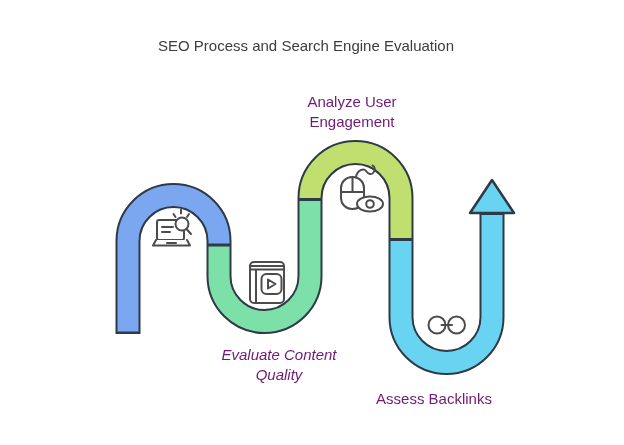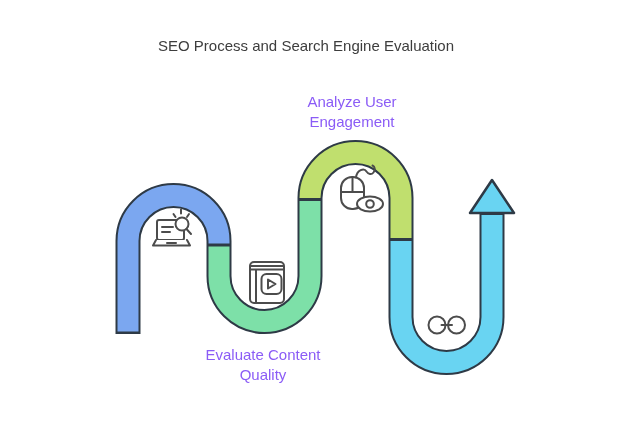--- a/index.html
+++ b/index.html
@@ -8,39 +8,40 @@
     font-family:"Liberation Sans", sans-serif; overflow:hidden;border-radius:29px;
   }
   .title {
     position:absolute; transform:translateX(-50%);
     left:306px; top:37px;
     font-size:15px; color:#3d3d3d; white-space:nowrap;
   }
   .step-label {
     position:absolute; transform:translateX(-50%);
     text-align:center; font-size:15px; line-height:19.5px;
-    color:#8b5cf6; white-space:pre-line;
+    color:#701a75; white-space:pre-line;
   }
   .lbl-crawl    { left:173px; top:139px; }
   .lbl-analyze  { left:352px; top:92px;  }
-  .lbl-evaluate { left:263px; top:345px; }
+  .lbl-evaluate { left:279px; top:345px;font-style:italic; }
   .lbl-assess   { left:434px; top:389px; }
   svg.flow { position:absolute; left:0; top:0; }
 </style>
 </head>
 <body>
 
 <div class="canvas">
 
   <div class="title">SEO Process and Search Engine Evaluation</div>
 
   <div class="step-label lbl-analyze">Analyze User
 Engagement</div>
   <div class="step-label lbl-evaluate">Evaluate Content
 Quality</div>
+  <div class="step-label lbl-assess">Assess Backlinks</div>
 
   <svg class="flow" width="624" height="445" viewBox="0 0 624 445">
 
     <path d="M128 334 L128 241 A45.5 45.5 0 0 1 219 241 L219 276 A45.5 45.5 0 0 0 310 276 L310 198 A45.5 45.5 0 0 1 401 198 L401 317 A45.5 45.5 0 0 0 492 317 L492 213" fill="none" stroke-width="25" stroke="#2e3a46"></path>
 
     <path d="M470 213 L492 180 L514 213 Z" stroke-width="2.5" stroke-linejoin="round" fill="#69d4f2" stroke="#2e3a46"></path>
 
     <path d="M128 331.5 L128 241 A45.5 45.5 0 0 1 219 241 L219 243.5" fill="none" stroke-width="21" stroke="#7ba7f0"></path>
     <path d="M219 246.5 L219 276 A45.5 45.5 0 0 0 310 276 L310 201" fill="none" stroke-width="21" stroke="#7de0a8"></path>
     <path d="M310 198 A45.5 45.5 0 0 1 401 198 L401 238" fill="none" stroke-width="21" stroke="#c0df6e"></path>

